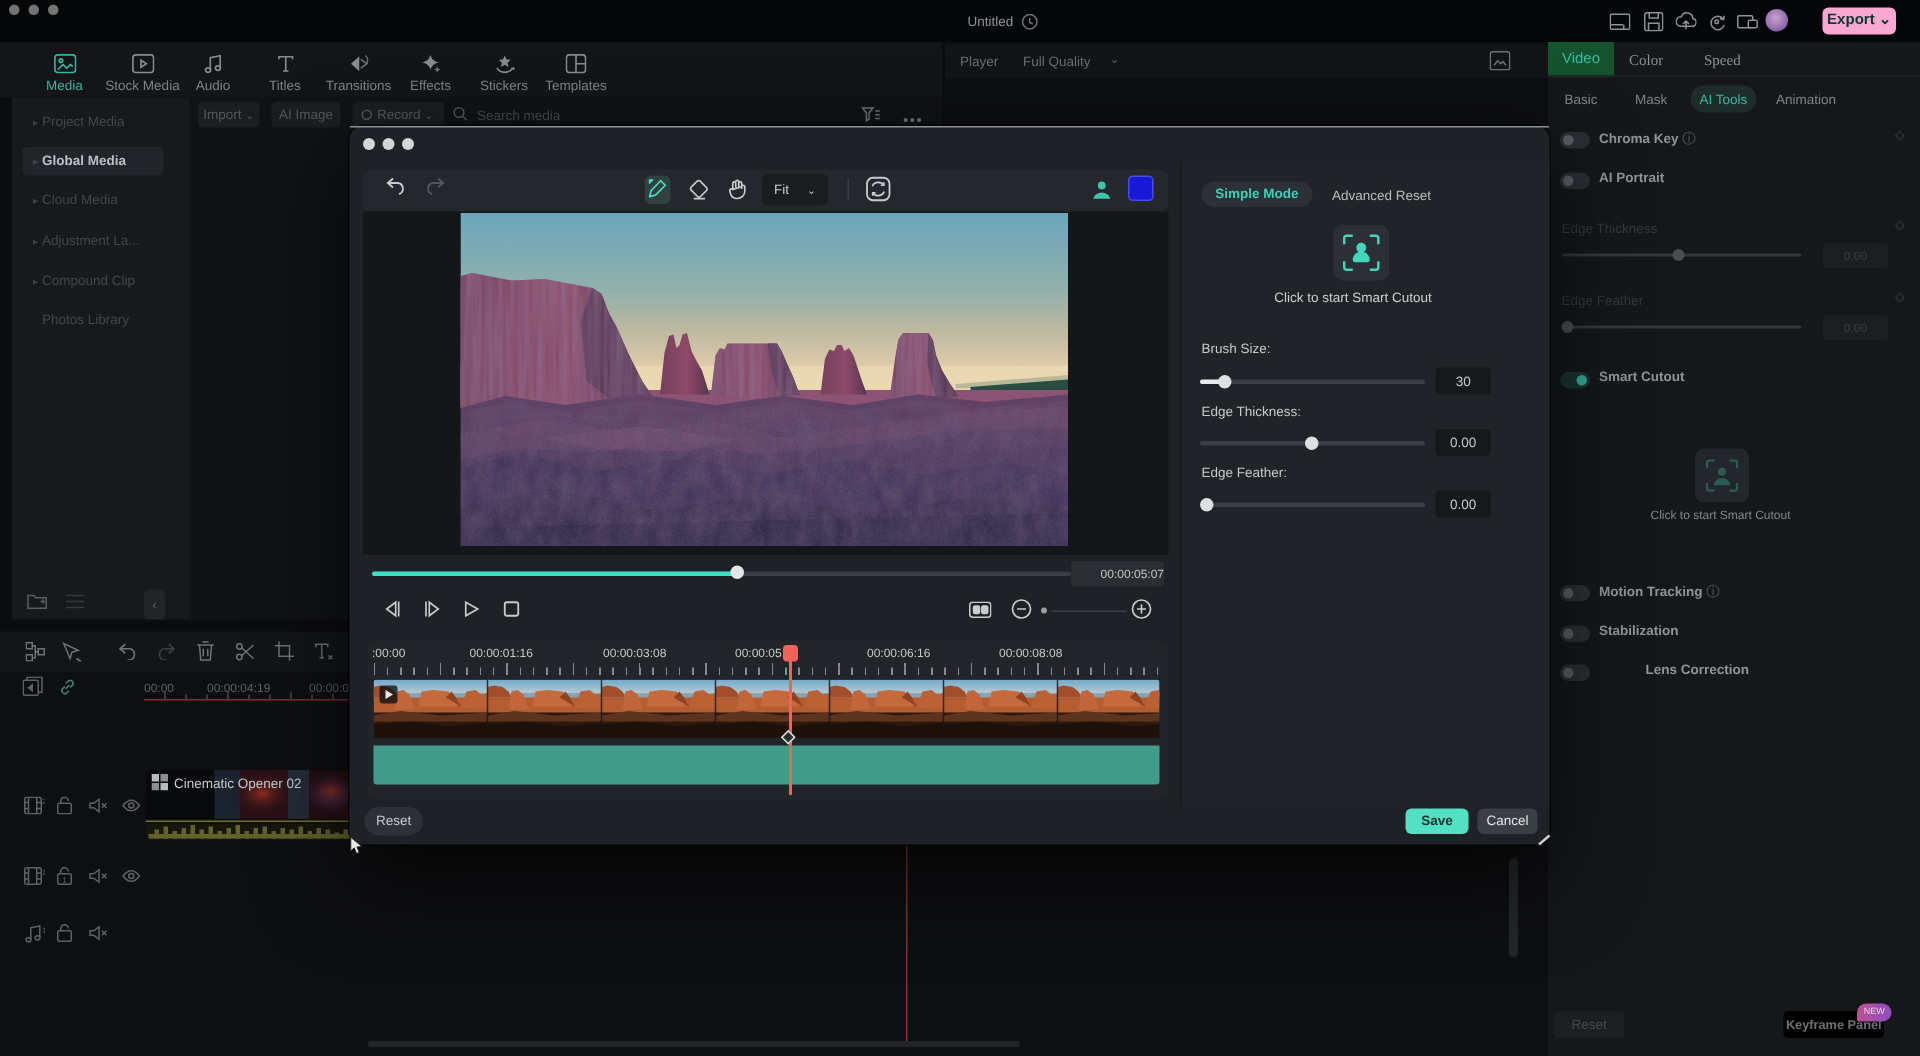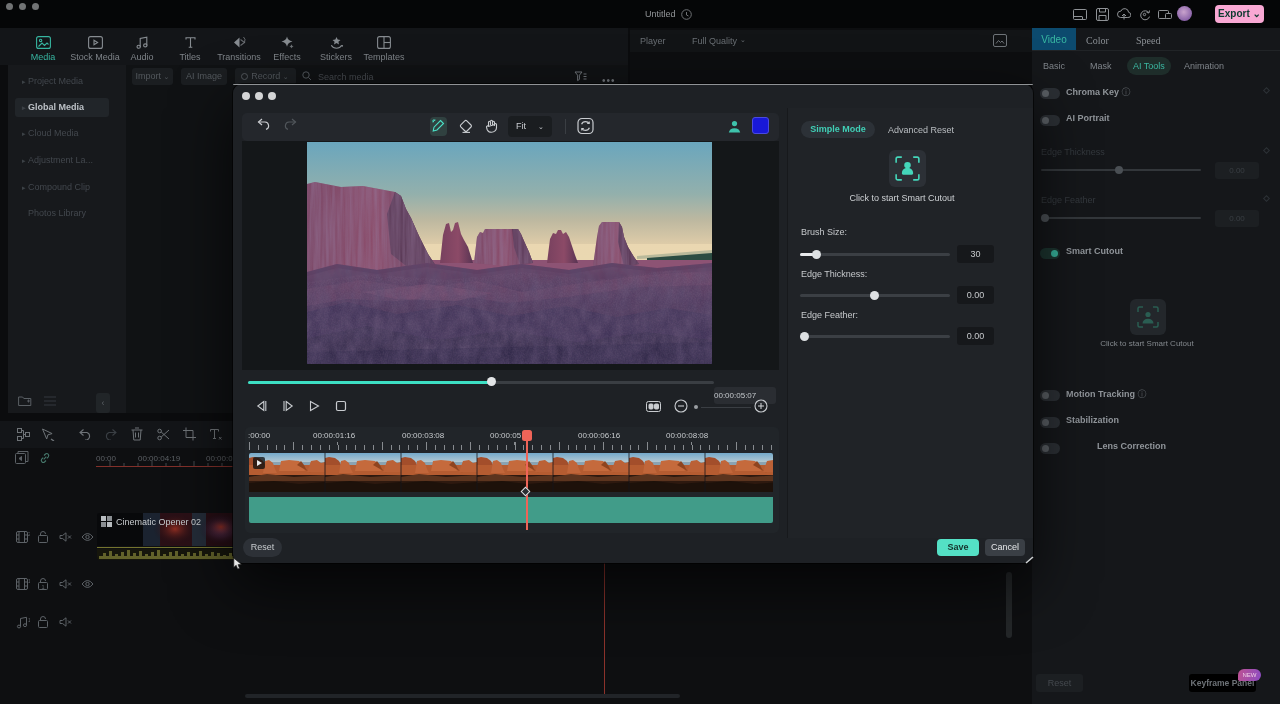--- a/index.html
+++ b/index.html
@@ -29,21 +29,21 @@
 .sideitem.sel { background:#212529; color:#bcc1c6; font-weight:bold; }
 #collapse { position:absolute; left:88px; top:328px; width:14px; height:20px; background:#212528; border-radius:3px; color:#5a5f64; font-size:9px; text-align:center; line-height:20px; }
 .mbtn { position:absolute; top:3px; height:17px; background:#1b1e21; border-radius:3px; color:#53585d; font-size:9px; line-height:17px; text-align:center; }
 
 
 #playerpanel { position:absolute; left:630px; top:28px; width:402px; height:676px; background:#0d0e10; }
 #playerhead { position:absolute; left:0; top:2px; width:402px; height:22px; background:#121416; font-size:9px; color:#696e73; }
 
 
 #rightpanel { position:absolute; left:1032px; top:28px; width:248px; height:676px; background:#15171a; }
-#vtab { position:absolute; left:0; top:0; width:44px; height:23px; background:#0c4a6e; color:#38b8a2; font-size:10px; text-align:center; line-height:23px; }
+#vtab { position:absolute; left:0; top:0; width:44px; height:23px; background:#14532d; color:#38b8a2; font-size:10px; text-align:center; line-height:23px; }
 .rtab { position:absolute; top:7px; font-size:10px; color:#8a8f94;font-family:Liberation Serif, serif; }
 #rtab-underline { position:absolute; left:0; top:22px; width:248px; height:1px; background:#212427; }
 .stab { position:absolute; top:33px; font-size:9px; color:#7f848a; }
 .stab.pill { background:#1e2d2a; color:#3bb7a1; border-radius:9px; padding:4px 6px; top:29px; }
 .prop { position:absolute; font-size:9px; color:#90959a; font-weight:bold; }
 .toggle { position:absolute; width:20px; height:11px; border-radius:6px; background:#2b2f34; }
 .toggle .knob { position:absolute; left:2px; top:2px; width:7px; height:7px; border-radius:50%; background:#5a5f64; }
 .toggle.on { background:#1c342f; }
 .toggle.on .knob { left:11px; background:#35ad97; }
 .dimlabel { position:absolute; font-size:9px; color:#34393e; }
@@ -69,21 +69,21 @@
 #modal::before { content:""; position:absolute; left:0; top:0; width:100%; height:1px; background:#909396; border-radius:9px 9px 0 0; }
 #mtitle { position:absolute; left:1px; top:1px; width:798px; height:24px; background:#17191c; border-radius:8px 8px 0 0; text-align:center; color:#f2f3f4; font-size:11px; font-weight:bold; line-height:24px; }
 .mdot { position:absolute; top:8px; width:8px; height:8px; border-radius:50%; background:#d4d5d6; }
 #mtoolbar { position:absolute; left:9px; top:29px; width:537px; height:28px; background:#24272c; border-radius:5px; }
 .mtbico { position:absolute; top:4px; }
 #mpreviewbg { position:absolute; left:9px; top:57px; width:537px; height:229px; background:#141719; }
 #mpreview { position:absolute; left:65px; top:1px; width:405px; height:222px; }
 #mprogress { position:absolute; left:15px; top:297px; width:466px; height:3px; background:#3a3e43; border-radius:2px; }
 #mprogfill { position:absolute; left:0; top:0; width:244px; height:3px; background:#3ddfc4; border-radius:2px; }
 #mprogknob { position:absolute; left:254px; top:293px; width:9px; height:9px; background:#e3e5e7; border-radius:50%; }
-#mtime { position:absolute; left:481px; top:290px; width:62px; height:17px; background:#2a2d32; border-radius:3px; color:#c3c7cb; font-size:8px; text-align:left; line-height:17px;margin-top:13px; }
+#mtime { position:absolute; left:481px; top:290px; width:62px; height:17px; background:#2a2d32; border-radius:3px; color:#c3c7cb; font-size:8px; text-align:right; line-height:17px; }
 #mcontrols { position:absolute; left:0px; top:311px; width:554px; height:28px; }
 #mtimeline { position:absolute; left:12px; top:343px; width:534px; height:106px; background:#212529; border-radius:5px; }
 #mtlruler { position:absolute; left:0px; top:4px; width:534px; height:12px; color:#c6cacd; font-size:8px; }
 #mthumbs { position:absolute; left:4px; top:26px; width:524px; height:39px; border-radius:2px 2px 0 0; overflow:hidden; }
 #mgreen { position:absolute; left:4px; top:70px; width:524px; height:26px; background:#419c89; border-radius:0 0 2px 2px; }
 #mplayhead { position:absolute; left:281px; top:3px; width:1.5px; height:100px; background:#ef6458; }
 #mphmark { position:absolute; left:277px; top:3px; width:10px; height:11px; background:#ef6458; border-radius:2.5px; }
 #mkfdiamond { position:absolute; left:277px; top:61px; width:7px; height:7px; background:#2a2d31; border:1px solid #dfe1e3; transform:rotate(45deg); }
 #mreset { position:absolute; left:10px; top:454px; width:39px; height:19px; background:#2d3137; border-radius:10px; color:#c6cacd; font-size:9px; text-align:center; line-height:19px; }
 #mright { position:absolute; left:554px; top:24px; width:246px; height:430px; background:#202327; border-left:1px solid #17191c; }
@@ -227,21 +227,21 @@
         <svg width="13" height="13" viewBox="0 0 13 13" fill="none" stroke="#6e7378" stroke-width="1">
           <path d="M1 2 h7 l-2.6 3.2 v4.2 l-1.8 1.2 v-5.4 z"></path>
           <path d="M9.5 4 h3 M9.5 6.5 h3 M9.5 9 h3"></path>
         </svg>
       </div>
     <div style="position:absolute; left:594px; top:10px; color:#6e7378; font-size:10px; letter-spacing:1px;">•••</div>
   </div>
   <div id="playerpanel">
     <div id="playerhead">
       <span style="position:absolute; left:10px; top:6px;">Player</span>
-      <span style="position:absolute; left:62px; top:6px;">Full Quality</span>
+      <span style="position:absolute; left:52px; top:6px;">Full Quality</span>
       <span style="position:absolute; left:110px; top:6px; font-size:7px;">⌄</span>
       <svg style="position:absolute; left:363px; top:4px;" width="14" height="13" viewBox="0 0 14 13" fill="none" stroke="#6e7378" stroke-width="1">
           <rect x="0.5" y="0.5" width="13" height="12" rx="1.5"></rect>
           <path d="M3 9.5 l2.5-3 2 2 1.5-1.5 2 2.5"></path>
         </svg>
     </div>
   </div>
   <div id="rightpanel">
     <div id="vtab">Video</div>
     <div class="rtab" style="left:54px;">Color</div>

